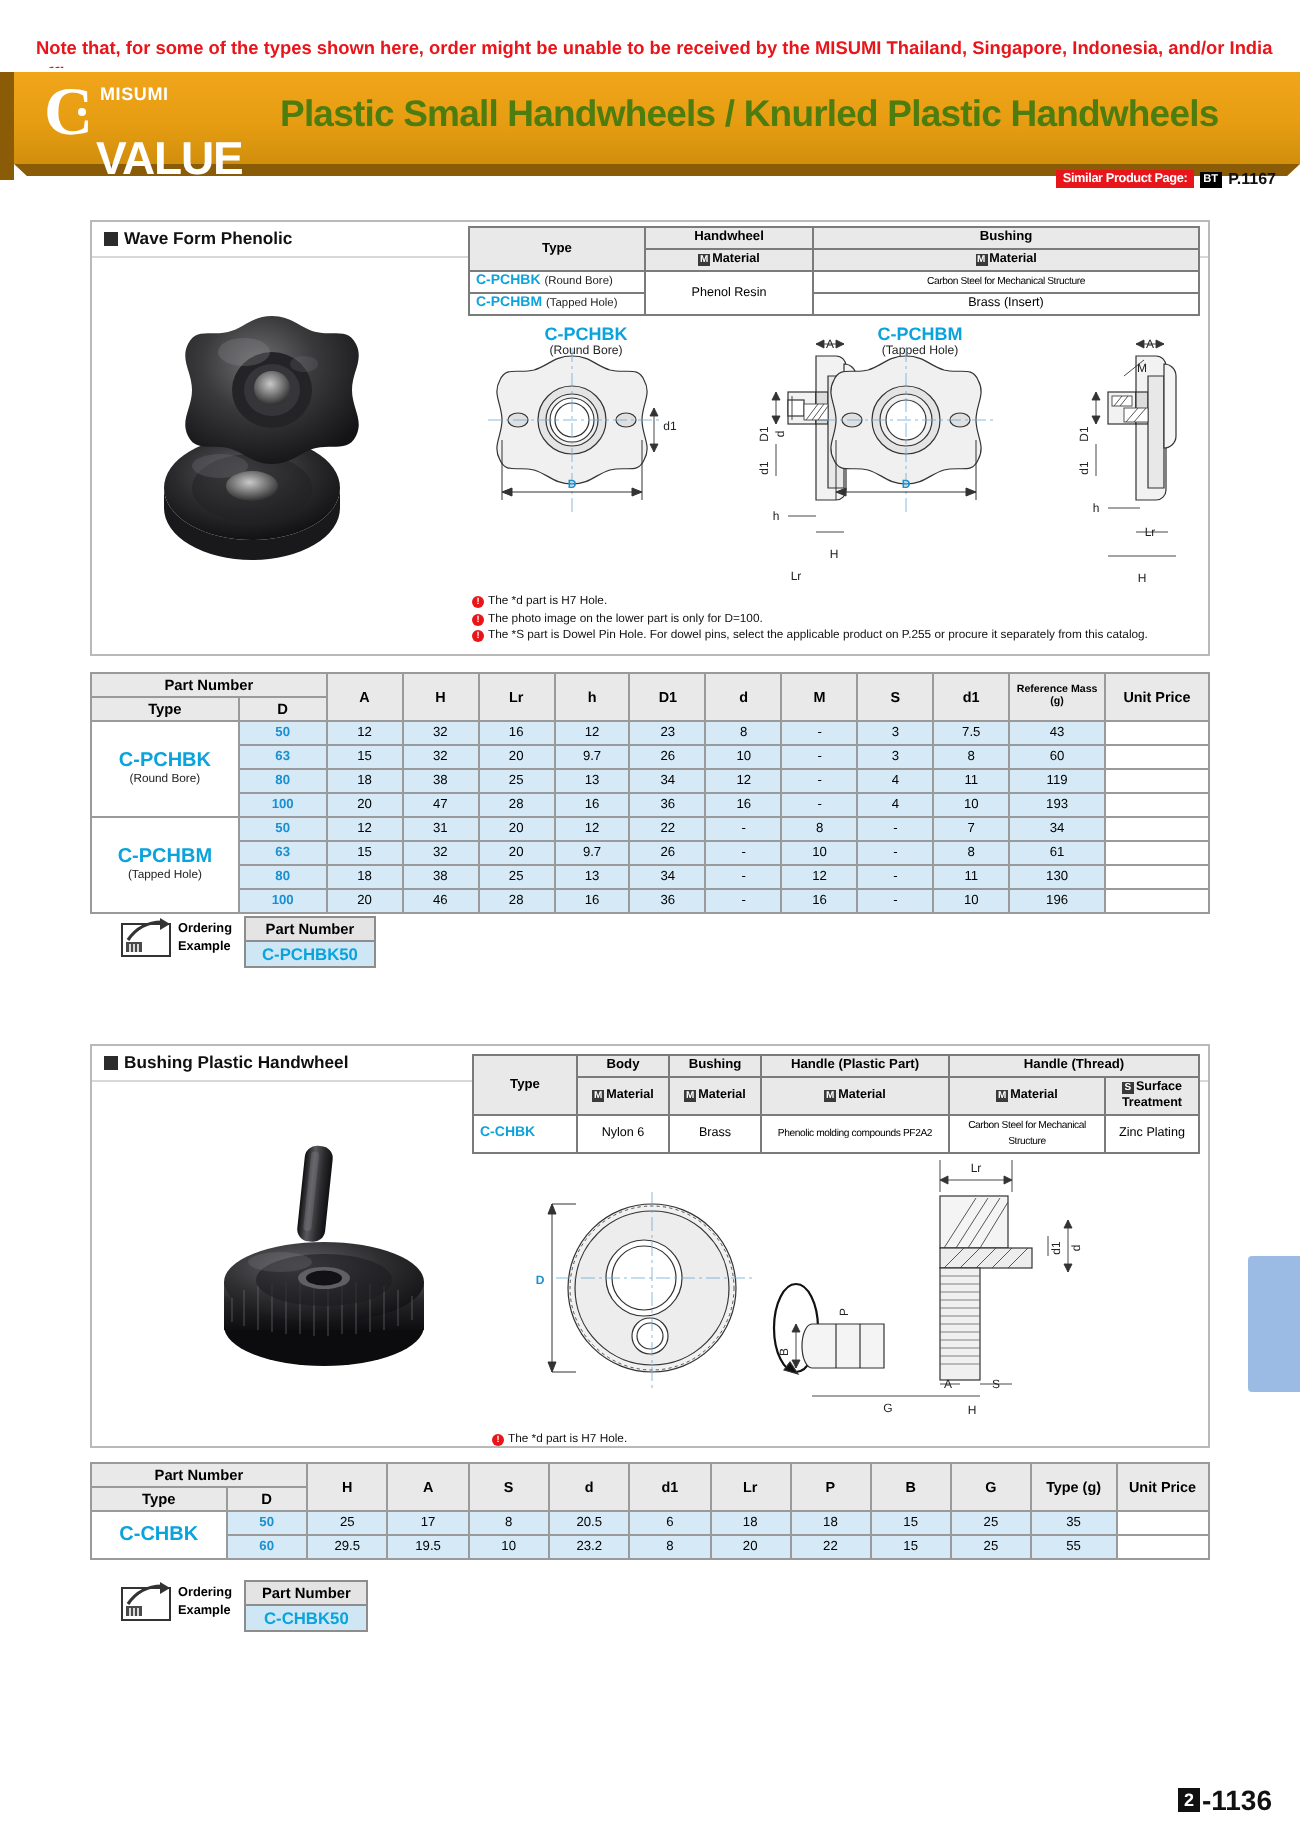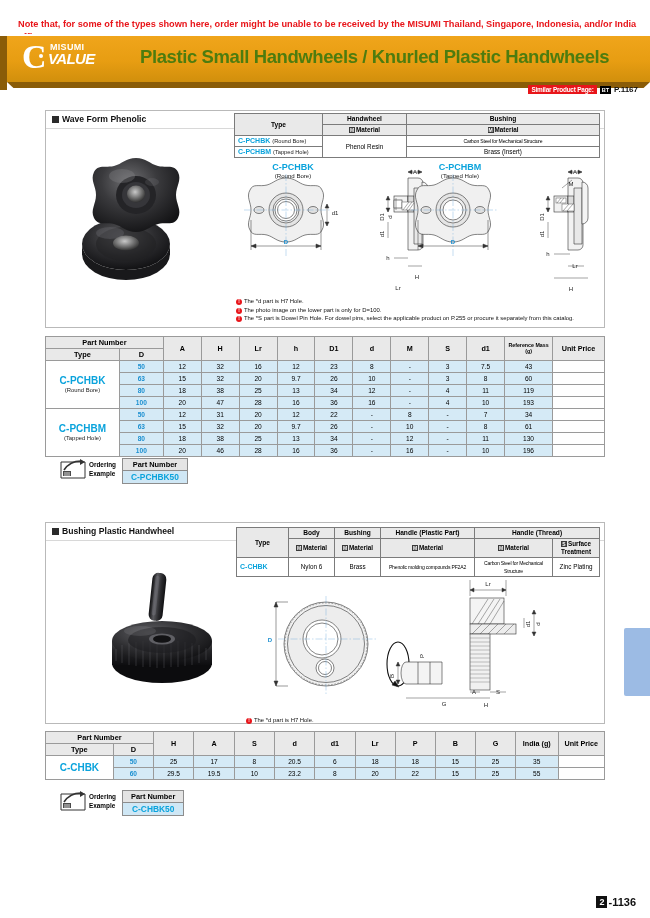--- a/index.html
+++ b/index.html
@@ -33,21 +33,21 @@
   .logo { position:absolute; left:22px; top:42px; width:108px; height:34px; color:#fff; }
   .logo .c {
     position:absolute; left:0; top:-1px; font-size:34px; font-weight:bold;
     font-family:"Liberation Serif", serif; line-height:32px; letter-spacing:-2px;
   }
   .logo .c:after{
     content:""; position:absolute; right:2px; top:13px; width:4px;height:4px;
     background:#fff; border-radius:50%;
   }
   .logo .misumi { position:absolute; left:28px; top:0px; font-size:9px; font-weight:bold; letter-spacing:.3px; }
-  .logo .value { position:absolute; left:26px; top:8px; font-size:15px; font-weight:bold; letter-spacing:-.6px;font-style:italic; }
+  .logo .value { position:absolute; left:26px; top:24px; font-size:23px; font-weight:bold; letter-spacing:-.6px; }
   .hdr-title {
     position:absolute; left:140px; top:46px; width:500px;
     font-size:18.5px; font-weight:bold; color:#4d7c0f; letter-spacing:-.4px;
   }
   .simbar { position:absolute; right:12px; top:84px; height:11px; display:flex; align-items:center; gap:3px; }
   .simbar .lbl {
     background:#e8151a; color:#fff; font-size:6.4px; font-weight:bold;
     padding:1px 3px; letter-spacing:-.2px;
   }
   .simbar .bk { background:#000; color:#fff; font-size:5.6px; font-weight:bold; padding:1px 2px; }
@@ -114,21 +114,21 @@
   }
   .ord-val {
     background:#cfe7f5; border:1px solid #8d8d8d; border-top:none; color:#0aa3dc;
     font-size:8.4px; font-weight:bold; padding:1px 8px; text-align:center;
   }
 
   
   .side-tab { position:absolute; right:0; top:628px; width:26px; height:68px; background:#9cbbe4; border-radius:2px 0 0 2px; }
   .footer { position:absolute; right:14px; bottom:10px; display:flex; align-items:center; gap:1px; }
   .footer .n { background:#111; color:#fff; font-size:9px; font-weight:bold; padding:1px 3px; }
-  .footer .p { font-size:11px; font-weight:bold; color:#111; }
+  .footer .p { font-size:14px; font-weight:bold; color:#111; }
 
   svg { display:block; }
 </style>
 </head>
 <body>
 
 <div class="notice">Note that, for some of the types shown here, order might be unable to be received by the MISUMI Thailand, Singapore, Indonesia, and/or India offices.</div>
 
 <div class="hdr-band"></div>
 <div class="logo">
@@ -748,21 +748,21 @@
     <th colspan="2" class="pn" style="width:112px;">Part Number</th>
     <th rowspan="2" style="width:42px;">H</th>
     <th rowspan="2" style="width:42px;">A</th>
     <th rowspan="2" style="width:42px;">S</th>
     <th rowspan="2" style="width:42px;">d</th>
     <th rowspan="2" style="width:42px;">d1</th>
     <th rowspan="2" style="width:42px;">Lr</th>
     <th rowspan="2" style="width:42px;">P</th>
     <th rowspan="2" style="width:42px;">B</th>
     <th rowspan="2" style="width:42px;">G</th>
-    <th rowspan="2" style="width:44px;">India (g)</th>
+    <th rowspan="2" style="width:44px;">Type (g)</th>
     <th rowspan="2" style="width:48px;">Unit Price</th>
   </tr>
   <tr>
     <th class="pn" style="width:70px;">Type</th>
     <th class="pn" style="width:42px;">D</th>
   </tr>
   <tr>
     <td class="type" rowspan="2">C-CHBK</td>
     <td class="dcell">50</td>
     <td class="vcell">25</td>

